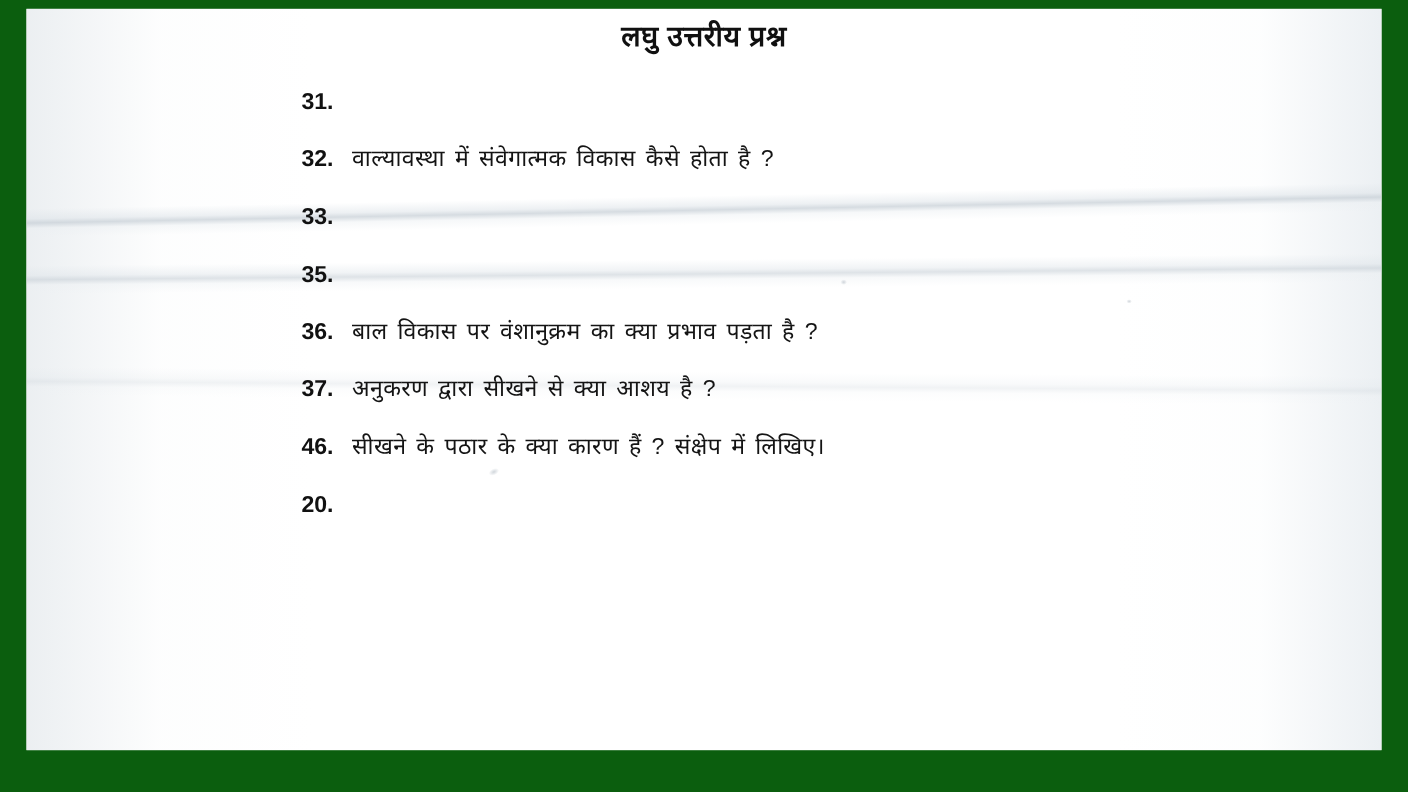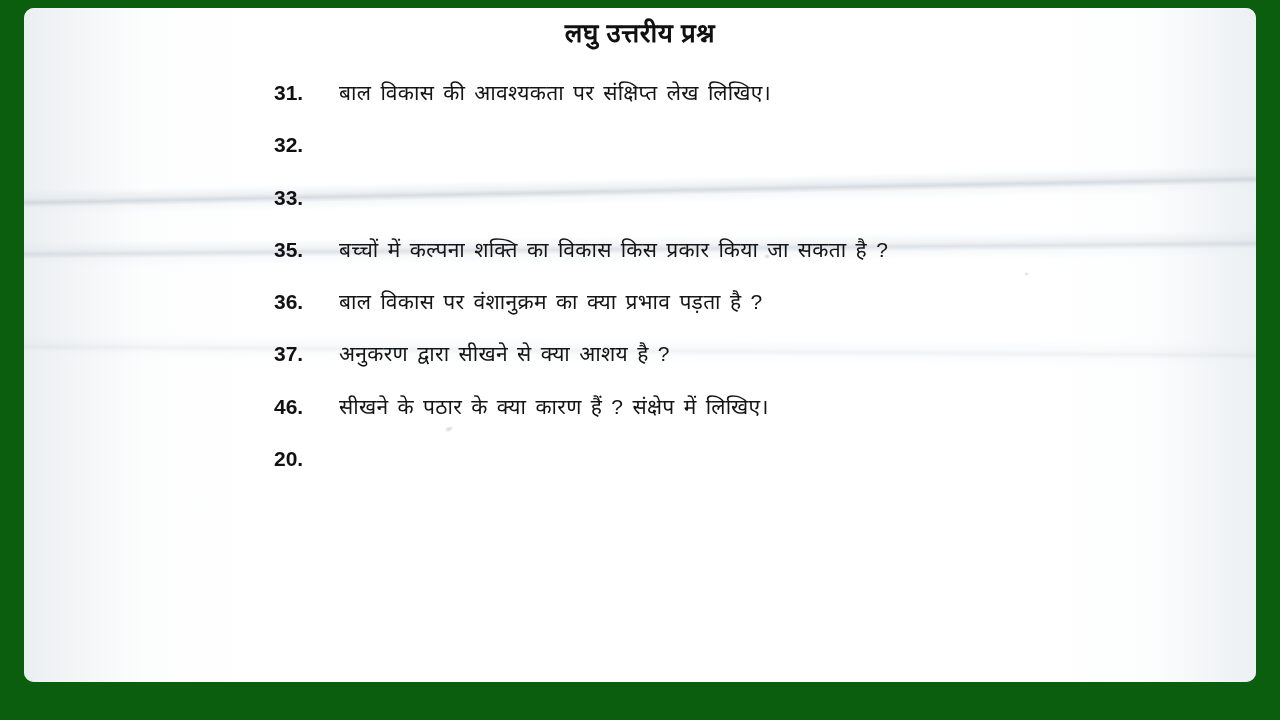--- a/index.html
+++ b/index.html
@@ -21,21 +21,20 @@
     box-sizing: border-box;
     padding: 8px 24px 38px 24px;
   }
   .page {
     position: relative;
     width: 100%;
     height: 100%;
     background: #ffffff;
     box-sizing: border-box;
     overflow: hidden;
-    border-radius: 10px;
   }
   
   .paper-shade {
     position: absolute;
     inset: 0;
     pointer-events: none;
     background:
       linear-gradient(90deg, rgba(232,236,239,0.85) 0px, rgba(246,248,249,0.25) 120px, rgba(255,255,255,0) 260px),
       linear-gradient(270deg, rgba(231,236,240,0.8) 0px, rgba(248,250,251,0.3) 110px, rgba(255,255,255,0) 240px);
   }
@@ -82,21 +81,20 @@
     list-style: none;
   }
   .q-item {
     display: flex;
     align-items: flex-start;
     padding: 0 60px 0 250px;
     margin-bottom: 26px;
     font-size: 21px;
     color: #141414;
     line-height: 1.25;
-    gap: 19px;
   }
   .q-num {
     flex: 0 0 auto;
     width: 46px;
     font-weight: bold;
     font-size: 21px;
     color: #111;
   }
   .q-text {
     flex: 1 1 auto;
@@ -116,31 +114,30 @@
     <div class="crease crease-3"></div>
     <div class="smudge s1"></div>
     <div class="smudge s2"></div>
     <div class="smudge s3"></div>
 
     <div class="doc-title">लघु उत्तरीय प्रश्न</div>
 
     <ul class="q-list">
       <li class="q-item">
         <span class="q-num">31.</span>
-        <span class="q-text">बाल विकास की आवश्यकता पर संक्षिप्त लेख लिखिए।</span>
       </li>
       <li class="q-item">
         <span class="q-num">32.</span>
+        <span class="q-text">वाल्यावस्था में संवेगात्मक विकास कैसे होता है ?</span>
       </li>
       <li class="q-item">
         <span class="q-num">33.</span>
       </li>
       <li class="q-item">
         <span class="q-num">35.</span>
-        <span class="q-text">बच्चों में कल्पना शक्ति का विकास किस प्रकार किया जा सकता है ?</span>
       </li>
       <li class="q-item">
         <span class="q-num">36.</span>
         <span class="q-text">बाल विकास पर वंशानुक्रम का क्या प्रभाव पड़ता है ?</span>
       </li>
       <li class="q-item">
         <span class="q-num">37.</span>
         <span class="q-text">अनुकरण द्वारा सीखने से क्या आशय है ?</span>
       </li>
       <li class="q-item">

